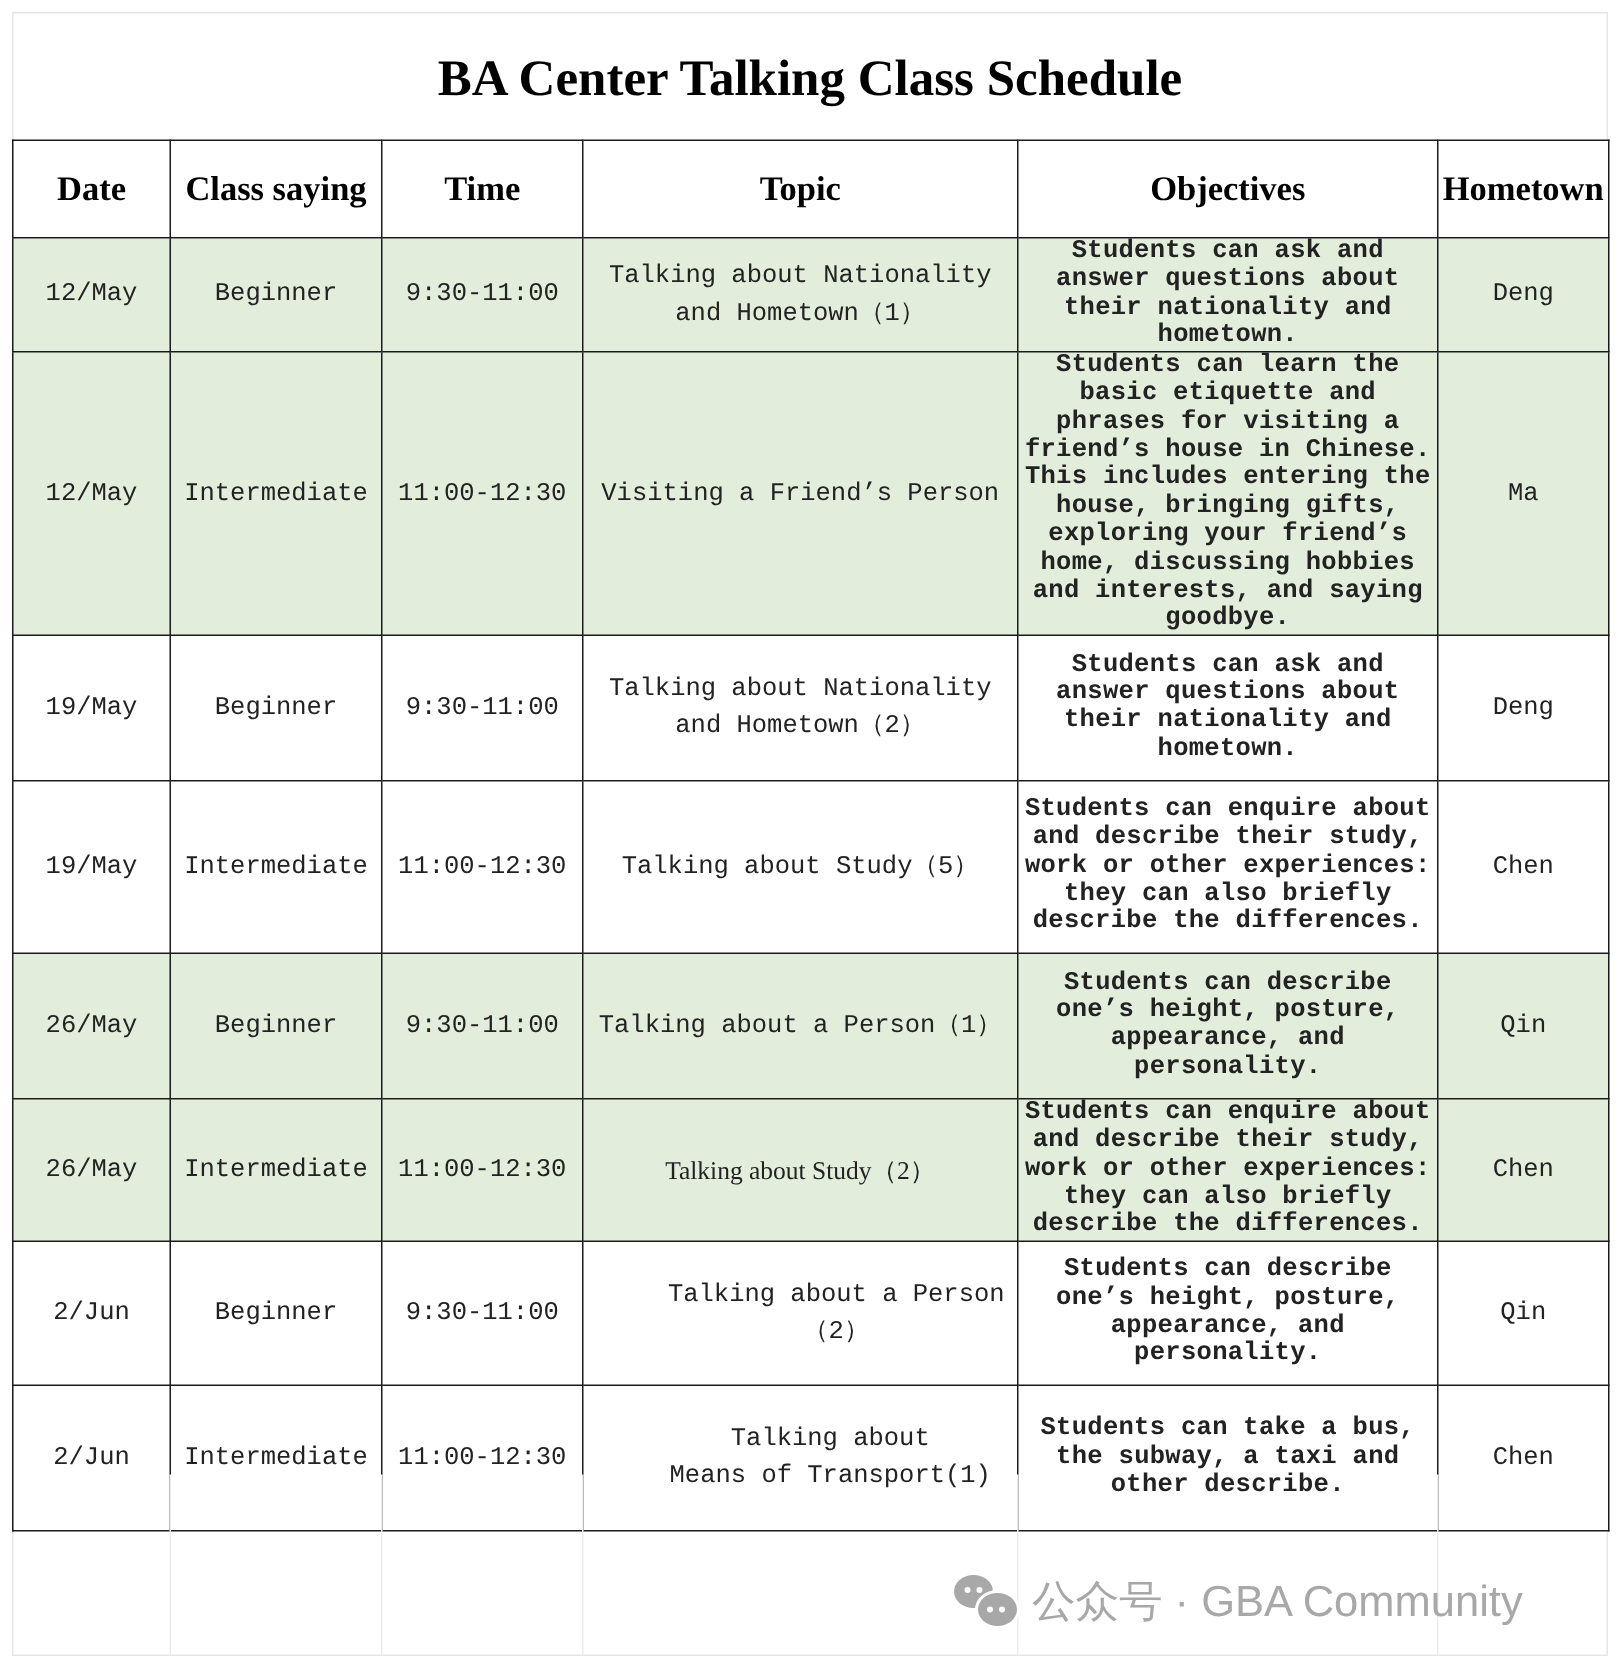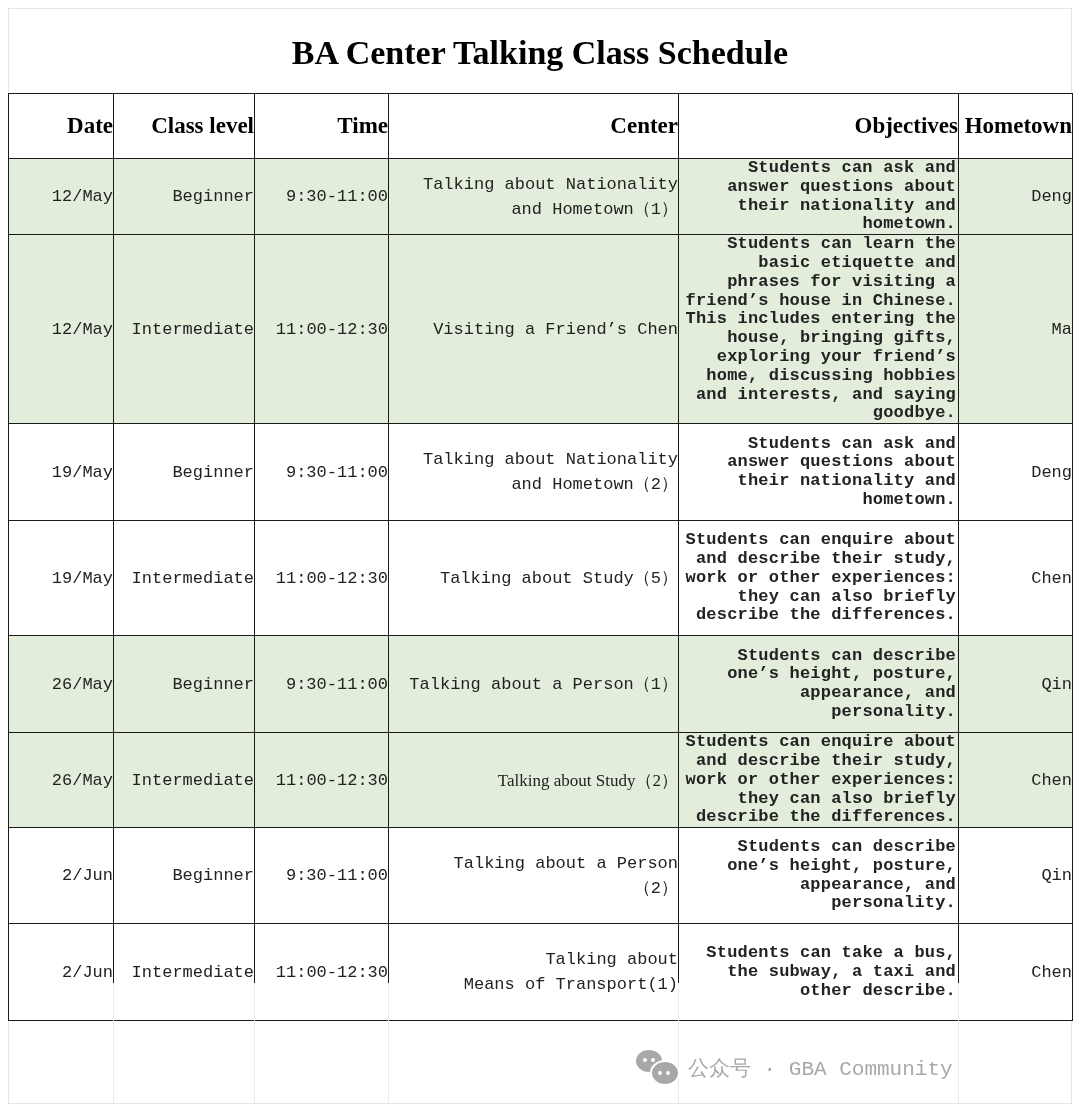--- a/index.html
+++ b/index.html
@@ -1,28 +1,28 @@
 <!DOCTYPE html>
 <html><head>
 <meta charset="utf-8">
 <style>
   html, body { margin: 0; padding: 0; background: #ffffff; }
   body { width: 1080px; height: 1112px; position: relative; overflow: hidden; font-family: "Liberation Serif", serif; }
   .sheet { position: absolute; left: 8px; top: 8px; width: 1064px; height: 1096px; border: 1px solid #e6e6e6; box-sizing: border-box; }
   .title { position: absolute; left: 8px; top: 20px; width: 1064px; height: 66px; text-align: center; font-family: "Liberation Serif", serif; font-weight: bold; font-size: 34px; line-height: 66px; color: #000; }
   table.sched { position: absolute; left: 8px; top: 93px; border-collapse: collapse; table-layout: fixed; }
-  table.sched th, table.sched td { border: 1.5px solid #1a1a1a; padding: 0; text-align: right; vertical-align: middle; color: #222; margin-left: 46px; }
+  table.sched th, table.sched td { border: 1.5px solid #1a1a1a; padding: 0; text-align: center; vertical-align: middle; color: #222; margin-left: 46px; }
   table.sched th { font-family: "Liberation Serif", serif; font-weight: bold; font-size: 23px; color: #000; background: #fff; height: 64px; }
   table.sched td { font-family: "Liberation Mono", monospace; font-size: 17px; }
   td.obj { text-align: left; font-size: 13.5px; line-height: 18.8px; padding: 0 2px !important; letter-spacing: 0.2px; font-weight: bold; }
   td.topic { line-height: 25px; }
   tr.green td { background: #e2eedb; }
   tr.white td { background: #ffffff; }
   .grid-v { position: absolute; top: 983px; height: 120px; width: 1px; background: #ececec; }
-  .watermark { position: absolute; left: 636px; top: 1046px; height: 44px; display: flex; align-items: center; color: #a8a8a8; font-family: Liberation Mono, monospace; font-size: 21px; justify-content: center; }
+  .watermark { position: absolute; left: 636px; top: 1046px; height: 44px; display: flex; align-items: center; color: #a8a8a8; font-family: Liberation Sans, sans-serif; font-size: 29px; justify-content: center; }
   .wm-icon { width: 44px; height: 40px; position: relative; margin-right: 8px; }
   .bub1 { position: absolute; left: 0; top: 2px; width: 26px; height: 22px; border-radius: 50%; background: #a8a8a8; }
   .bub2 { position: absolute; left: 14px; top: 12px; width: 26px; height: 22px; border-radius: 50%; background: #a8a8a8; border: 2px solid #fff; }
   .dot { position: absolute; width: 4px; height: 4px; border-radius: 50%; background: #fff; }
 </style>
 </head>
 <body>
 
 <div class="sheet"></div>
 <div class="title">BA Center Talking Class Schedule</div>
@@ -32,42 +32,42 @@
     <col style="width:105px">
       <col style="width:141px">
       <col style="width:134px">
       <col style="width:290px">
       <col style="width:280px">
       <col style="width:114px">
   </colgroup>
   <thead>
     <tr>
       <th>Date</th>
-      <th>Class level</th>
+      <th>Class saying</th>
       <th>Time</th>
-      <th>Center</th>
+      <th>Topic</th>
       <th>Objectives</th>
       <th>Hometown</th>
     </tr>
   </thead>
   <tbody id="tbody">
       <tr class="green" style="height: 76px;">
         <td>12/May</td>
         <td>Beginner</td>
         <td>9:30-11:00</td>
         <td class="topic" style="white-space: pre-line;">Talking about Nationality
 and Hometown（1）</td>
         <td class="obj">Students can ask and answer questions about their nationality and hometown.</td>
         <td>Deng</td>
       </tr>
       <tr class="green" style="height: 151px;">
         <td>12/May</td>
         <td>Intermediate</td>
         <td>11:00-12:30</td>
-        <td class="topic" style="white-space: pre-line;">Visiting a Friend’s Chen</td>
+        <td class="topic" style="white-space: pre-line;">Visiting a Friend’s Person</td>
         <td class="obj">Students can learn the basic etiquette and phrases for visiting a friend’s house in Chinese. This includes entering the house, bringing gifts, exploring your friend’s home, discussing hobbies and interests, and saying goodbye.</td>
         <td>Ma</td>
       </tr>
       <tr class="white" style="height: 97px;">
         <td>19/May</td>
         <td>Beginner</td>
         <td>9:30-11:00</td>
         <td class="topic" style="white-space: pre-line;">Talking about Nationality
 and Hometown（2）</td>
         <td class="obj">Students can ask and answer questions about their nationality and hometown.</td>

